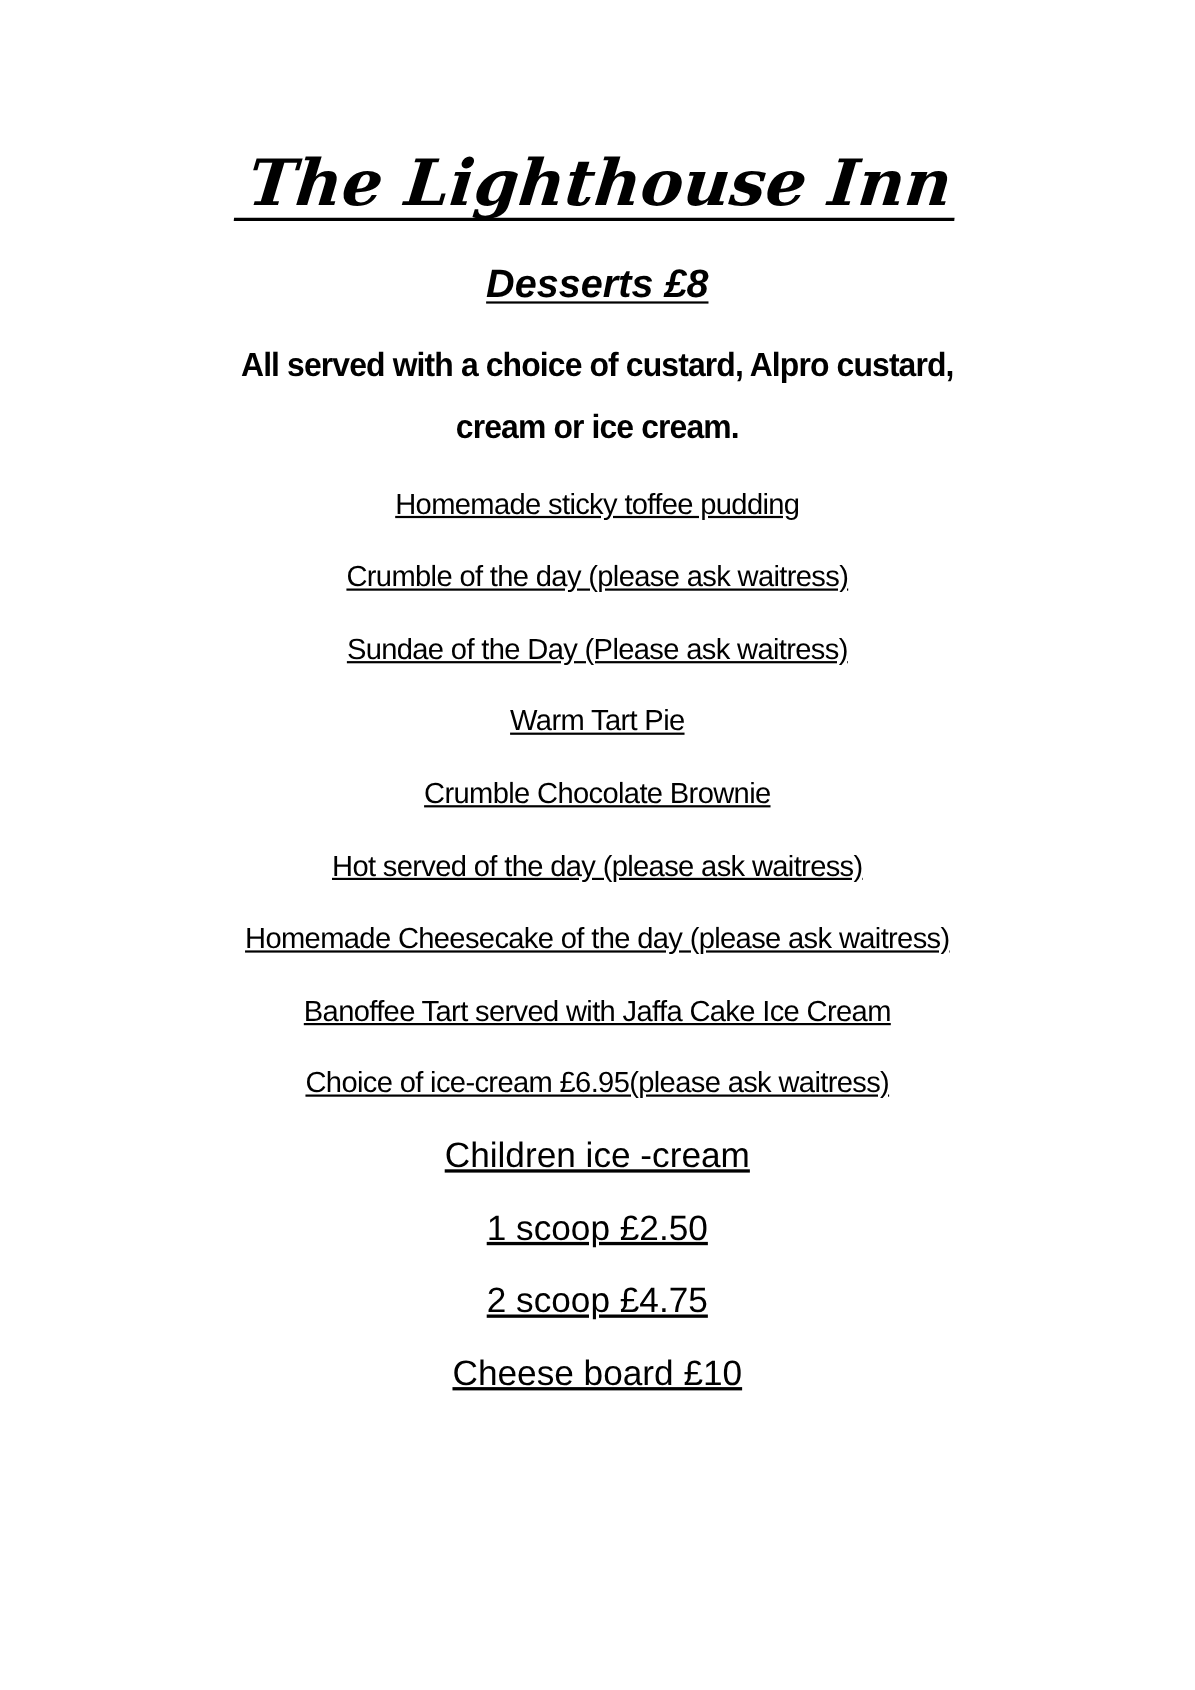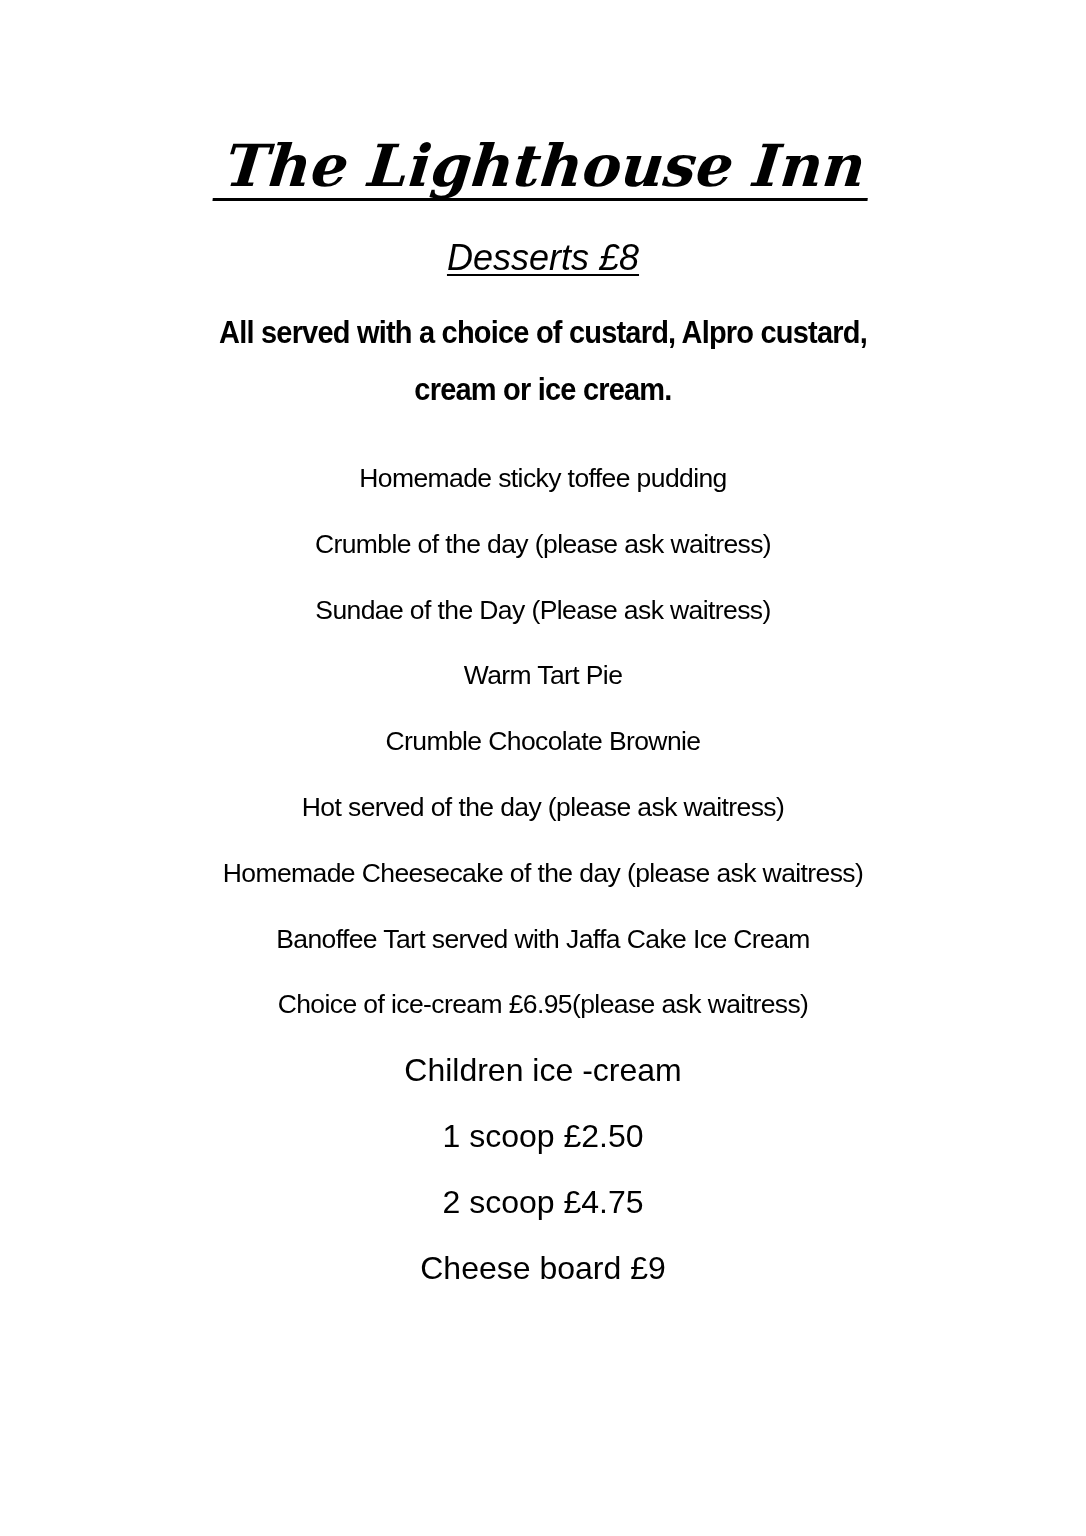--- a/index.html
+++ b/index.html
@@ -39,21 +39,21 @@
       line-height: 64px;
       transform: skewX(-6deg);
     }
     .subtitle {
       position: absolute;
       left: 0; right: 0;
       top: 236px;
       text-align: center;
       font-family: "Liberation Sans", sans-serif;
       font-style: italic;
-      font-weight: normal;
+      font-weight: bold;
       font-size: 36px;
       line-height: 44px;
     }
     .subtitle span {
       text-decoration: underline;
       text-decoration-thickness: 2px;
       text-underline-offset: 4px;
     }
     .note {
       position: absolute;
@@ -64,24 +64,25 @@
       font-size: 29px;
       line-height: 36px;
       letter-spacing: -0.8px;
       transform: scaleY(1.05);
     }
     .note.l1 { top: 314px; }
     .note.l2 { top: 371px; }
     .items {
       position: absolute;
       left: 0; right: 0;
-      top: 461px;
+      top: 441px;
       margin: 0;
       padding: 0;
       list-style: none;
+      text-decoration: underline;
     }
     .items li {
       height: 65.8px;
       text-align: center;
       font-family: "Liberation Sans", sans-serif;
       font-size: 26.5px;
       line-height: 34px;
       letter-spacing: -0.6px;
     }
     .items li.wide {
@@ -110,15 +111,15 @@
     <li>Sundae of the Day (Please ask waitress)</li>
     <li>Warm Tart Pie</li>
     <li>Crumble Chocolate Brownie</li>
     <li>Hot served of the day (please ask waitress)</li>
     <li>Homemade Cheesecake of the day (please ask waitress)</li>
     <li>Banoffee Tart served with Jaffa Cake Ice Cream</li>
     <li>Choice of ice-cream £6.95(please ask waitress)</li>
     <li class="wide">Children ice -cream</li>
     <li class="wide">1 scoop £2.50</li>
     <li class="wide">2 scoop £4.75</li>
-    <li class="wide">Cheese board £9</li>
+    <li class="wide">Cheese board £10</li>
   </ul>
 </div>
 
 </body></html>

